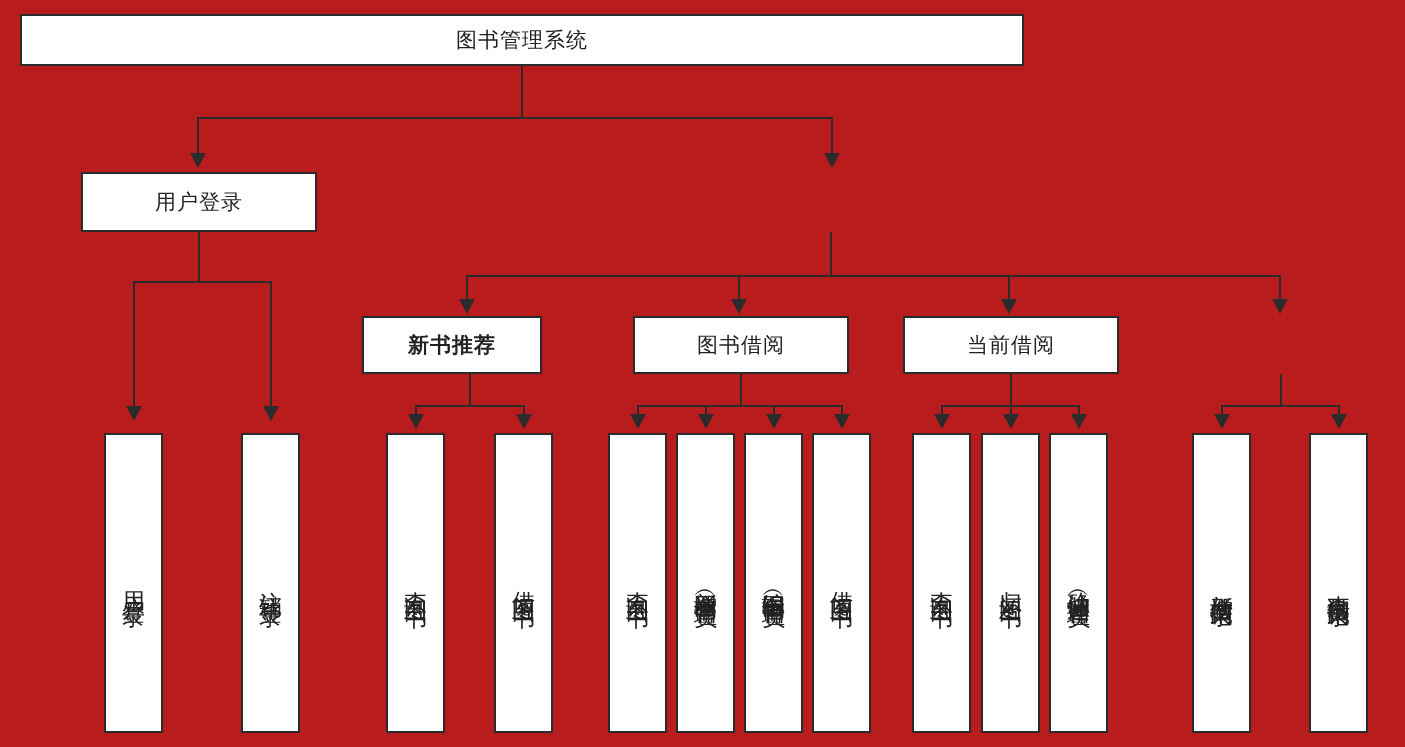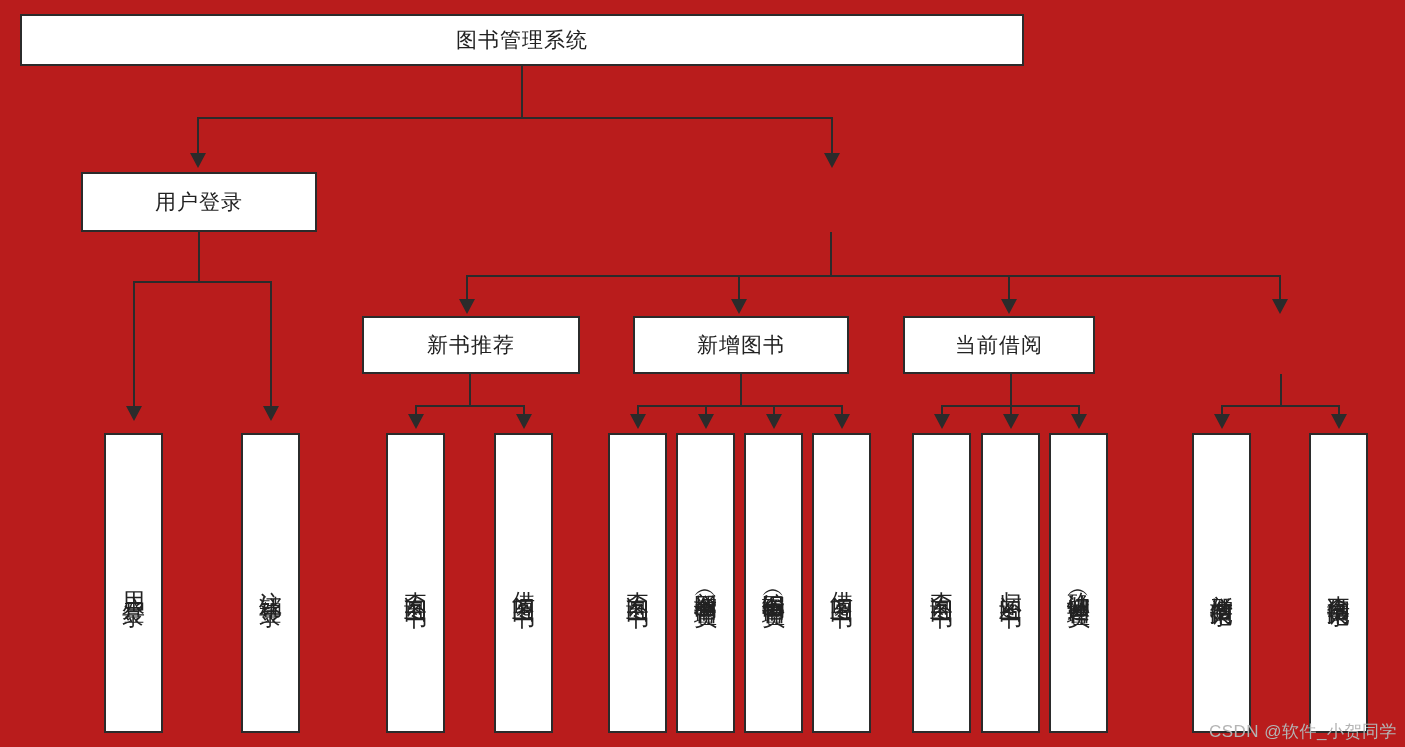--- a/index.html
+++ b/index.html
@@ -99,23 +99,23 @@
   <div class="ln hln" style="left:466px;top:275px;width:815px;"></div>
   <div class="ln vln" style="left:466px;top:275px;height:26px;"></div>
   <div class="arrow" style="left:459px;top:299px;"></div>
   <div class="ln vln" style="left:738px;top:275px;height:26px;"></div>
   <div class="arrow" style="left:731px;top:299px;"></div>
   <div class="ln vln" style="left:1008px;top:275px;height:26px;"></div>
   <div class="arrow" style="left:1001px;top:299px;"></div>
   <div class="ln vln" style="left:1279px;top:275px;height:26px;"></div>
   <div class="arrow" style="left:1272px;top:299px;"></div>
 
-  <div class="node horiz" style="left:362px;top:316px;width:218px;height:58px;">新书推荐</div>
-  <div class="node horiz" style="left:633px;top:316px;width:216px;height:58px;">新增图书</div>
-  <div class="node horiz" style="left:903px;top:316px;width:192px;height:58px;">当前借阅</div>
+  <div class="node horiz" style="left:362px;top:316px;width:180px;height:58px;font-weight:bold;">新书推荐</div>
+  <div class="node horiz" style="left:633px;top:316px;width:216px;height:58px;">图书借阅</div>
+  <div class="node horiz" style="left:903px;top:316px;width:216px;height:58px;">当前借阅</div>
 
   <div class="ln vln" style="left:469px;top:374px;height:32px;"></div>
   <div class="ln hln" style="left:415px;top:405px;width:110px;"></div>
   <div class="ln vln" style="left:415px;top:405px;height:12px;"></div>
   <div class="arrow" style="left:408px;top:414px;"></div>
   <div class="ln vln" style="left:523px;top:405px;height:12px;"></div>
   <div class="arrow" style="left:516px;top:414px;"></div>
 
   <div class="ln vln" style="left:740px;top:374px;height:32px;"></div>
   <div class="ln hln" style="left:637px;top:405px;width:206px;"></div>
@@ -155,15 +155,14 @@
   <div class="node vert tight" style="left:744px;top:433px;width:59px;height:300px;">编辑图书（管理员）</div>
   <div class="node vert" style="left:812px;top:433px;width:59px;height:300px;">借阅图书</div>
 
   <div class="node vert" style="left:912px;top:433px;width:59px;height:300px;">查询图书</div>
   <div class="node vert" style="left:981px;top:433px;width:59px;height:300px;">归还图书</div>
   <div class="node vert tight" style="left:1049px;top:433px;width:59px;height:300px;">确认归还（管理员）</div>
 
   <div class="node vert tight" style="left:1192px;top:433px;width:59px;height:300px;">新增借阅记录</div>
   <div class="node vert tight" style="left:1309px;top:433px;width:59px;height:300px;">查询借阅记录</div>
 
-  <div id="watermark">CSDN @软件_小贺同学</div>
 
 </div>
 
 </body></html>

